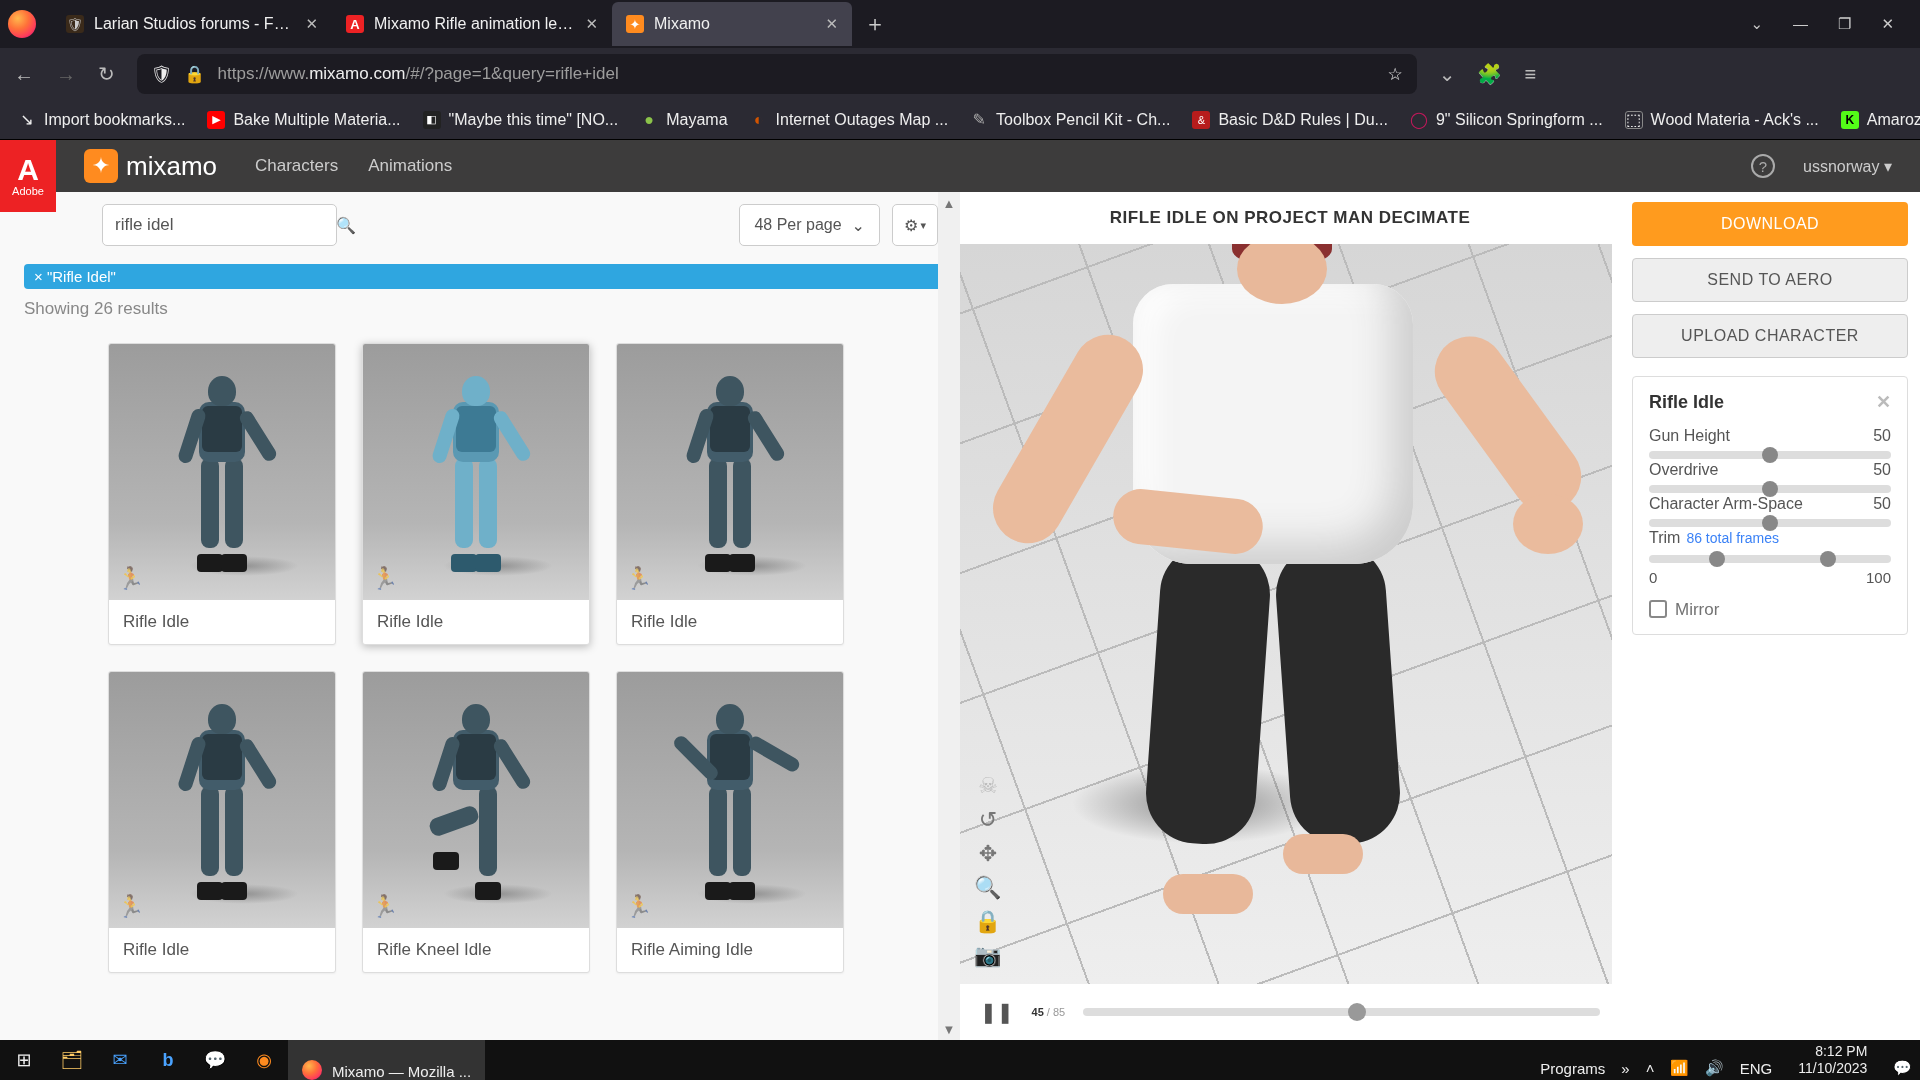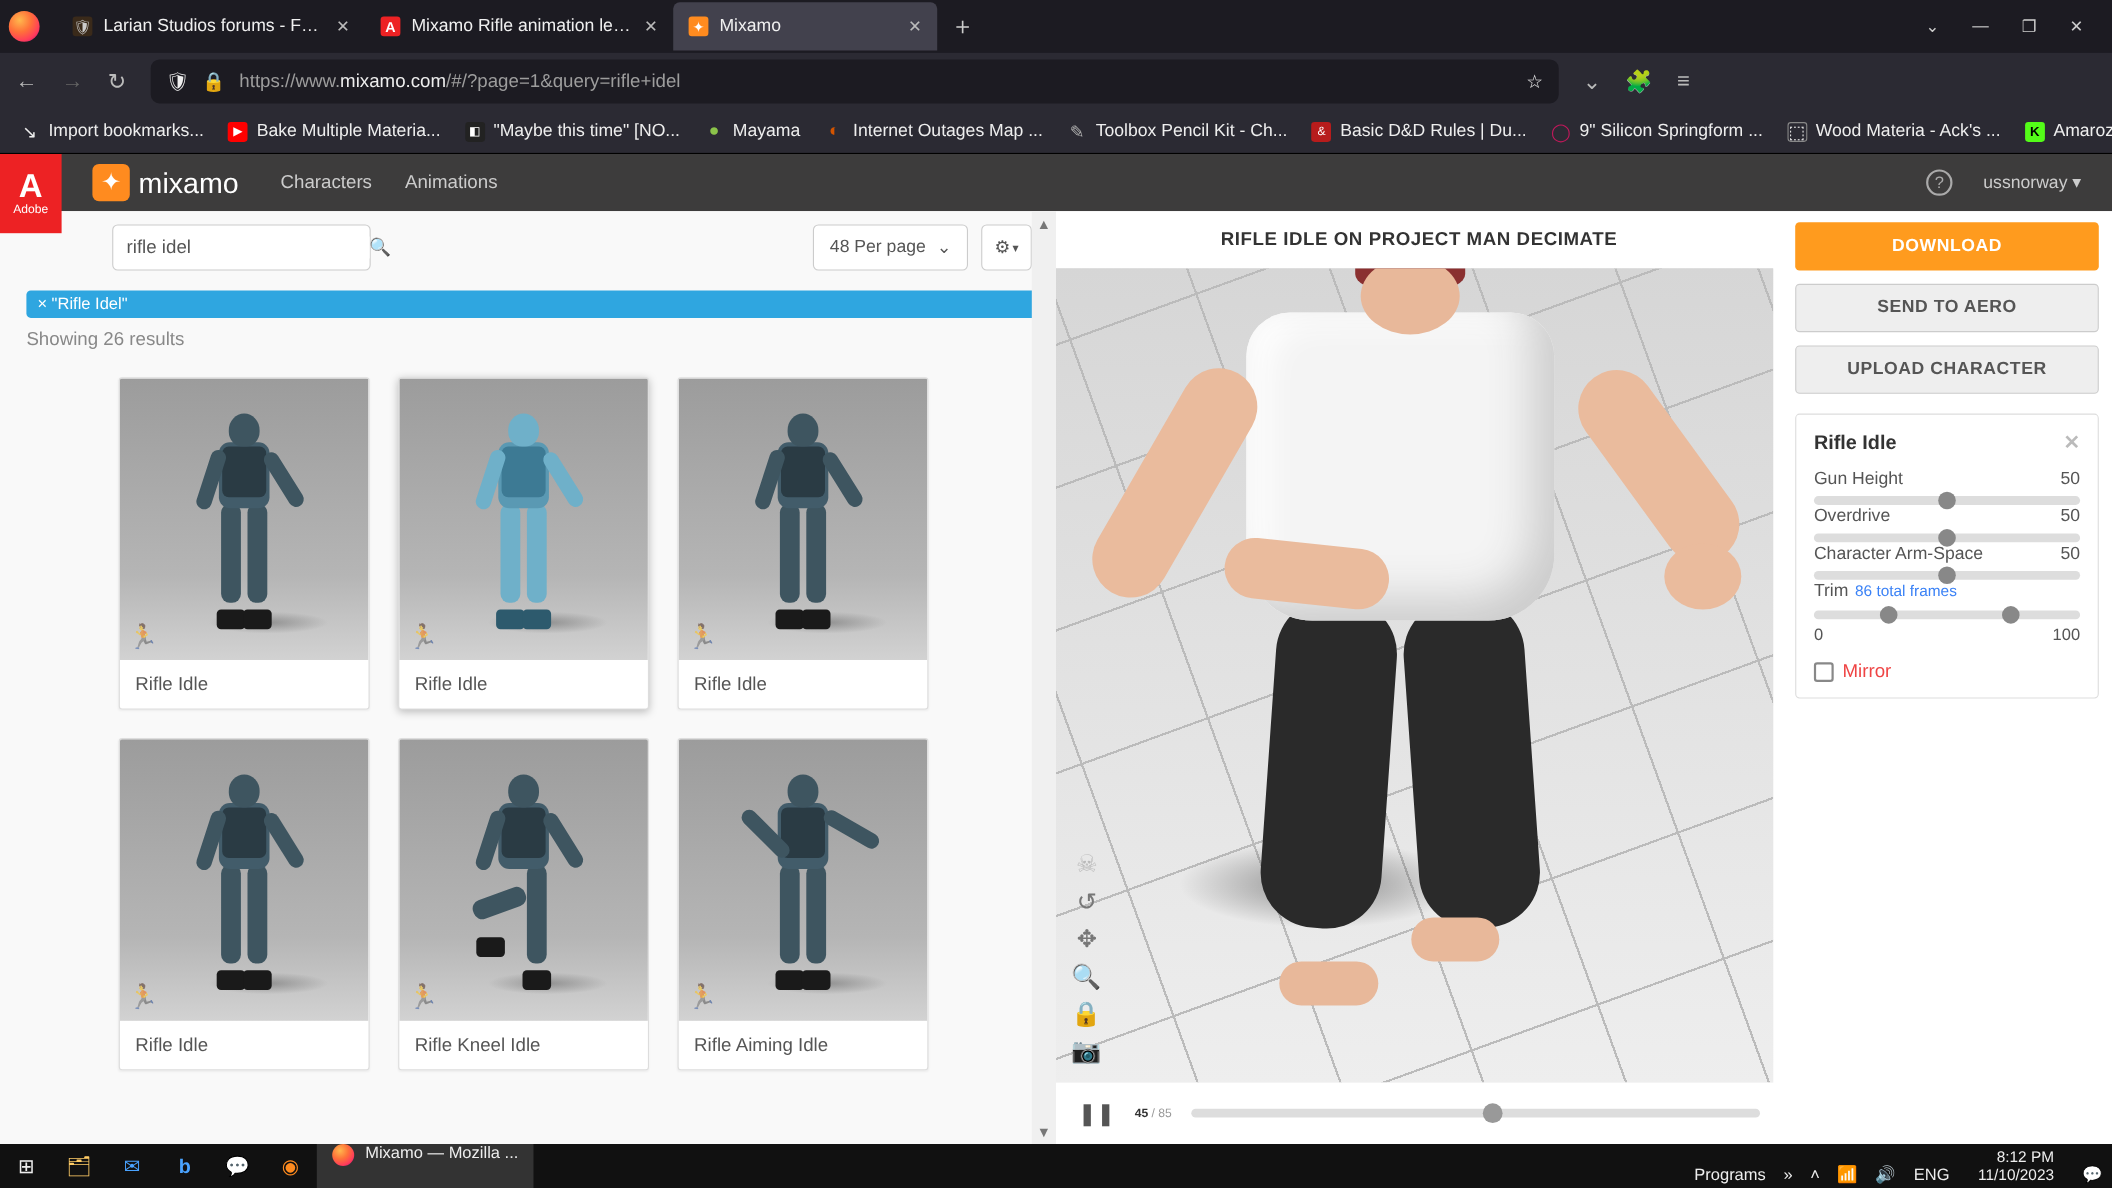--- a/index.html
+++ b/index.html
@@ -59,40 +59,40 @@
 .vtools{position:absolute;left:14px;bottom:14px;display:flex;flex-direction:column;gap:6px;color:#777;font-size:22px}
 .vtools span{width:28px;height:28px;display:flex;align-items:center;justify-content:center}
 .play{height:56px;display:flex;align-items:center;gap:18px;padding:0 20px}
 .play .pp{font-size:20px;color:#555}
 .play .fr{font-size:11px;color:#333}
 .play .fr .tot{color:#999}
 .tl{flex:1;height:8px;background:#ddd;border-radius:4px;position:relative}
 .tl .knob{position:absolute;top:50%;transform:translate(-50%,-50%);width:18px;height:18px;border-radius:50%;background:#999}
 
 .panel{width:300px;padding:10px 12px;display:flex;flex-direction:column;gap:12px}
-.btn{height:44px;border-radius:4px;display:flex;align-items:center;justify-content:center;font-size:16px;font-weight:700;letter-spacing:.5px;cursor:pointer}
+.btn{height:44px;border-radius:4px;display:flex;align-items:center;justify-content:center;font-size:16px;font-weight:400;letter-spacing:.5px;cursor:pointer}
 .btn.dl{background:#ff9b1e;color:#fff}
 .btn.g{background:#eee;border:1px solid #ccc;color:#555}
 .pbox{border:1px solid #ddd;border-radius:4px;padding:14px 16px;margin-top:6px}
 .pbox .ph{display:flex;justify-content:space-between;align-items:center;font-weight:700;color:#333;font-size:18px;margin-bottom:14px}
 .param{margin-bottom:2px}
 .param .pl{display:flex;justify-content:space-between;font-size:16px;color:#555;margin-bottom:6px}
 .slider{height:8px;background:#ddd;border-radius:4px;position:relative}
 .slider .k{position:absolute;top:50%;transform:translate(-50%,-50%);width:16px;height:16px;border-radius:50%;background:#888}
 .trimlab{font-size:16px;color:#555}
 .trimlab .sub{color:#3b82f6;font-size:14px;margin-left:6px}
 .dslider{height:8px;background:#ddd;border-radius:4px;position:relative;margin-top:8px}
 .dslider .k{position:absolute;top:50%;transform:translate(-50%,-50%);width:16px;height:16px;border-radius:50%;background:#888}
 .range{display:flex;justify-content:space-between;font-size:15px;color:#555;margin-top:6px}
-.mirror{display:flex;align-items:flex-end;gap:8px;font-size:17px;color:#ef4444;margin-top:14px}
+.mirror{display:flex;align-items:flex-start;gap:8px;font-size:17px;color:#737373;margin-top:14px}
 .mirror .cb{width:18px;height:18px;border:2px solid #888;border-radius:3px}
 
 .taskbar{height:40px;background:#111;display:flex;align-items:center;color:#eee;font-size:15px;position:fixed;bottom:0;left:0;right:0}
 .tb{width:48px;height:40px;display:flex;align-items:center;justify-content:center;font-size:18px}
-.tbapp{display:flex;align-items:flex-start;gap:10px;padding:0 14px;height:40px}
+.tbapp{display:flex;align-items:flex-end;gap:10px;padding:0 14px;height:40px}
 .tbapp.active{background:#333}
 .tray{margin-left:auto;display:flex;align-items:flex-end;gap:16px;padding-right:8px}
 .clock{text-align:right;font-size:14px;line-height:1.2;padding:0 10px}
 
 .soldier{position:relative;width:90px;height:200px}
 .soldier .head{position:absolute;left:50%;top:4px;transform:translateX(-50%);width:28px;height:30px;background:#3e5560;border-radius:50% 50% 45% 45%}
 .soldier .torso{position:absolute;left:50%;top:30px;transform:translateX(-50%);width:46px;height:60px;background:#425c6a;border-radius:10px}
 .soldier .vest{position:absolute;left:50%;top:34px;transform:translateX(-50%);width:40px;height:46px;background:#2a3b44;border-radius:6px}
 .soldier .armL{position:absolute;left:8px;top:36px;width:14px;height:56px;background:#3e5560;border-radius:7px;transform:rotate(18deg)}
 .soldier .armR{position:absolute;right:2px;top:36px;width:14px;height:56px;background:#3e5560;border-radius:7px;transform:rotate(-32deg)}

